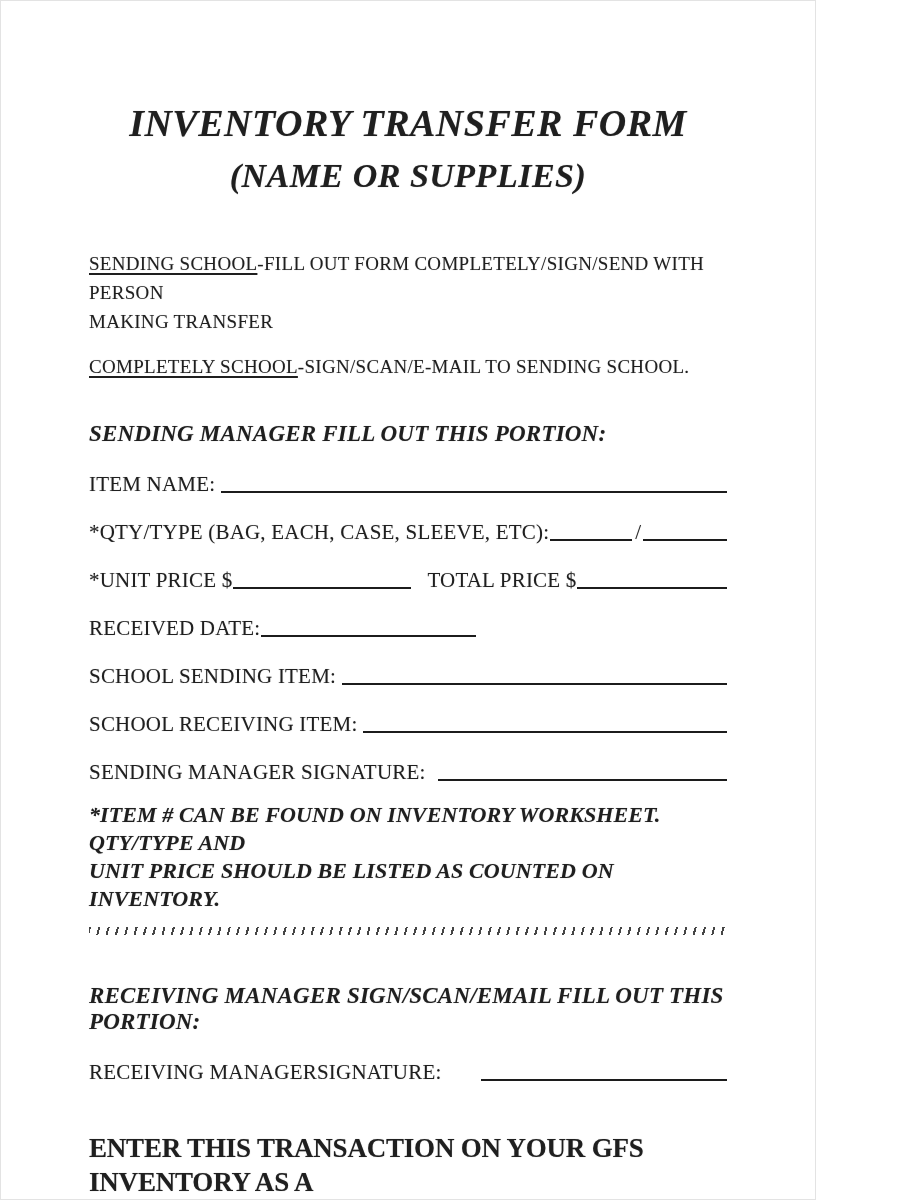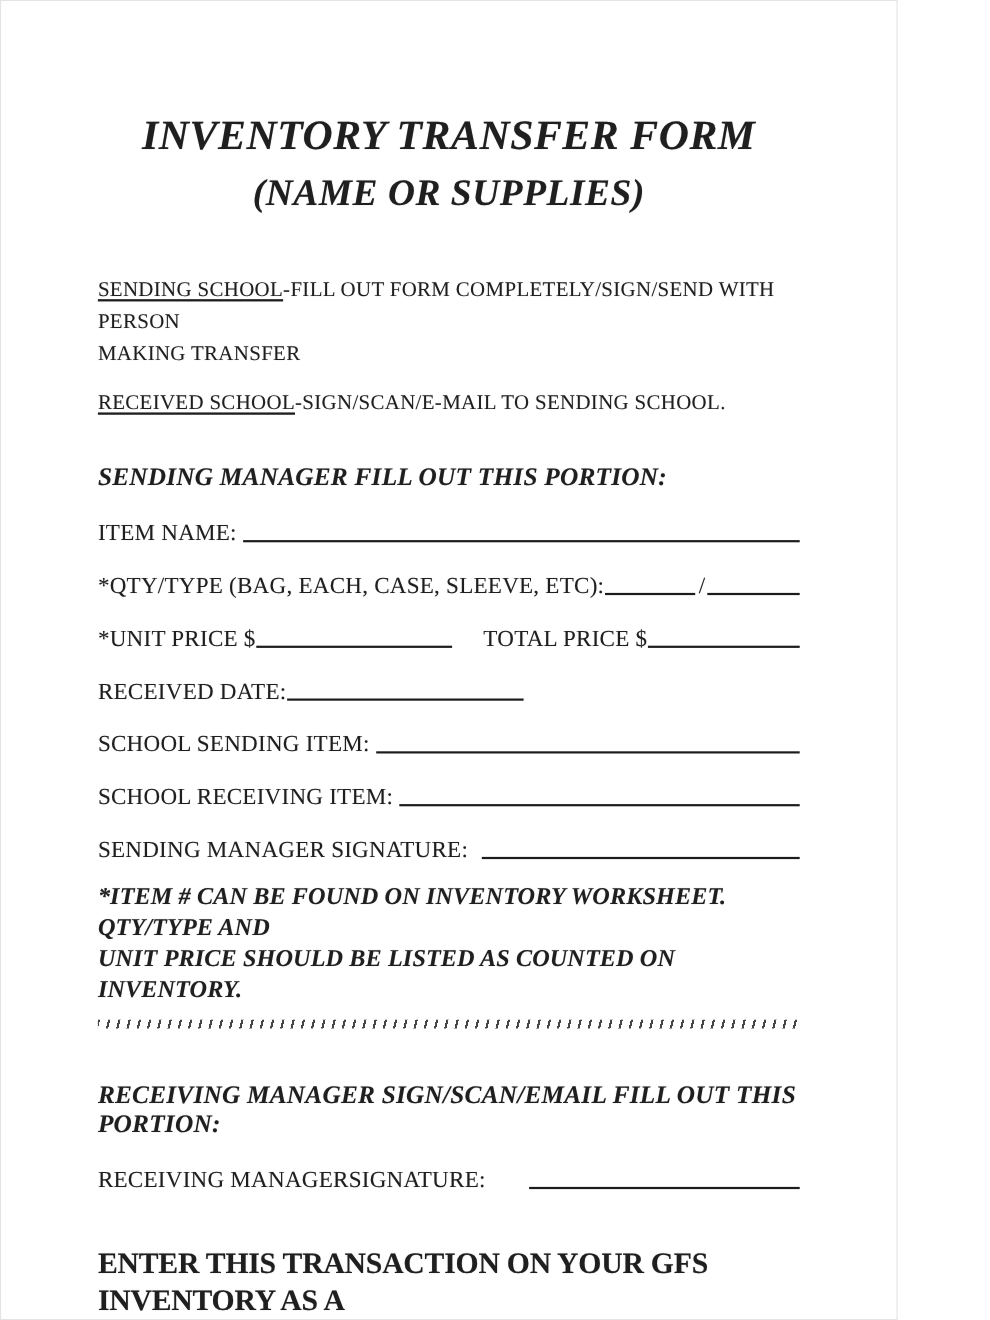--- a/index.html
+++ b/index.html
@@ -66,21 +66,21 @@
   .blank{
     border-bottom:2px solid #1c1c1c;
     height:14px;
     margin:0 0 2px 6px;
   }
   .grow{flex:1 1 auto;}
   .w200{flex:0 0 200px;margin-left:14px;}
   .w82{flex:0 0 82px;margin-left:1px;}
   .w178{flex:0 0 178px;margin-left:1px;}
   .w215{flex:0 0 215px;margin-left:1px;}
-  .gap28{margin-left:28px;}
+  .gap28{margin-left:16px;}
   .gap10{margin-left:10px;}
   .gap40{margin-left:40px;}
   .slash{margin-left:3px;}
   .note{
     margin:18px 0 0 0;
     font-size:22px;
     font-style:italic;
     font-weight:700;
     line-height:28px;
     letter-spacing:.1px;
@@ -106,21 +106,21 @@
 <body>
 
 <div class="sheet">
   <div class="content">
 
     <h1 class="title">INVENTORY TRANSFER FORM</h1>
     <h2 class="subtitle">(NAME OR SUPPLIES)</h2>
 
     <p class="instr"><span class="ulab">SENDING SCHOOL</span><span>-FILL OUT FORM COMPLETELY/SIGN/SEND WITH PERSON</span><br><span>MAKING TRANSFER</span></p>
 
-    <p class="instr second"><span class="ulab">RECEIVED SCHOOL</span><span>-SIGN/SCAN/E-MAIL TO SENDING SCHOOL.</span></p>
+    <p class="instr second"><span class="ulab">COMPLETELY SCHOOL</span><span>-SIGN/SCAN/E-MAIL TO SENDING SCHOOL.</span></p>
 
     <h3 class="section-heading">SENDING MANAGER FILL OUT THIS PORTION:</h3>
 
 
     <div class="frow">
       <span class="lbl">ITEM NAME:</span>
       <span class="blank grow"></span>
     </div>
 
     <div class="frow">

